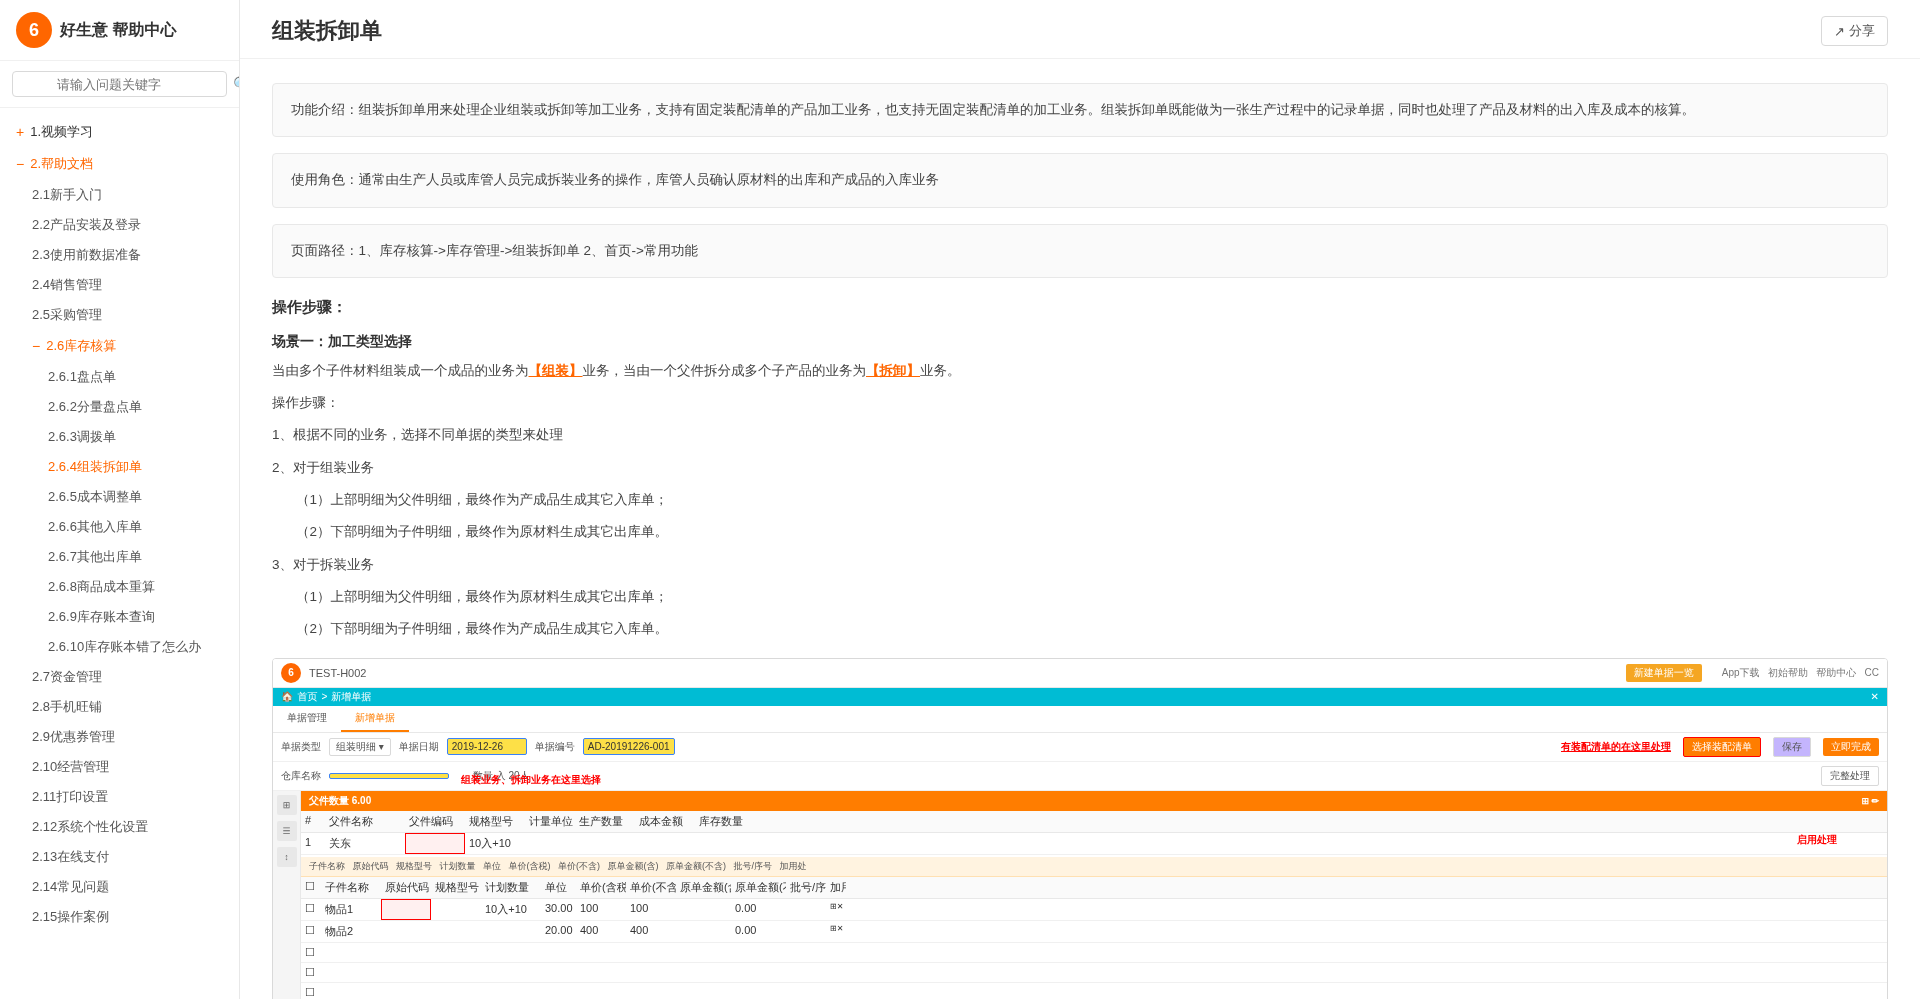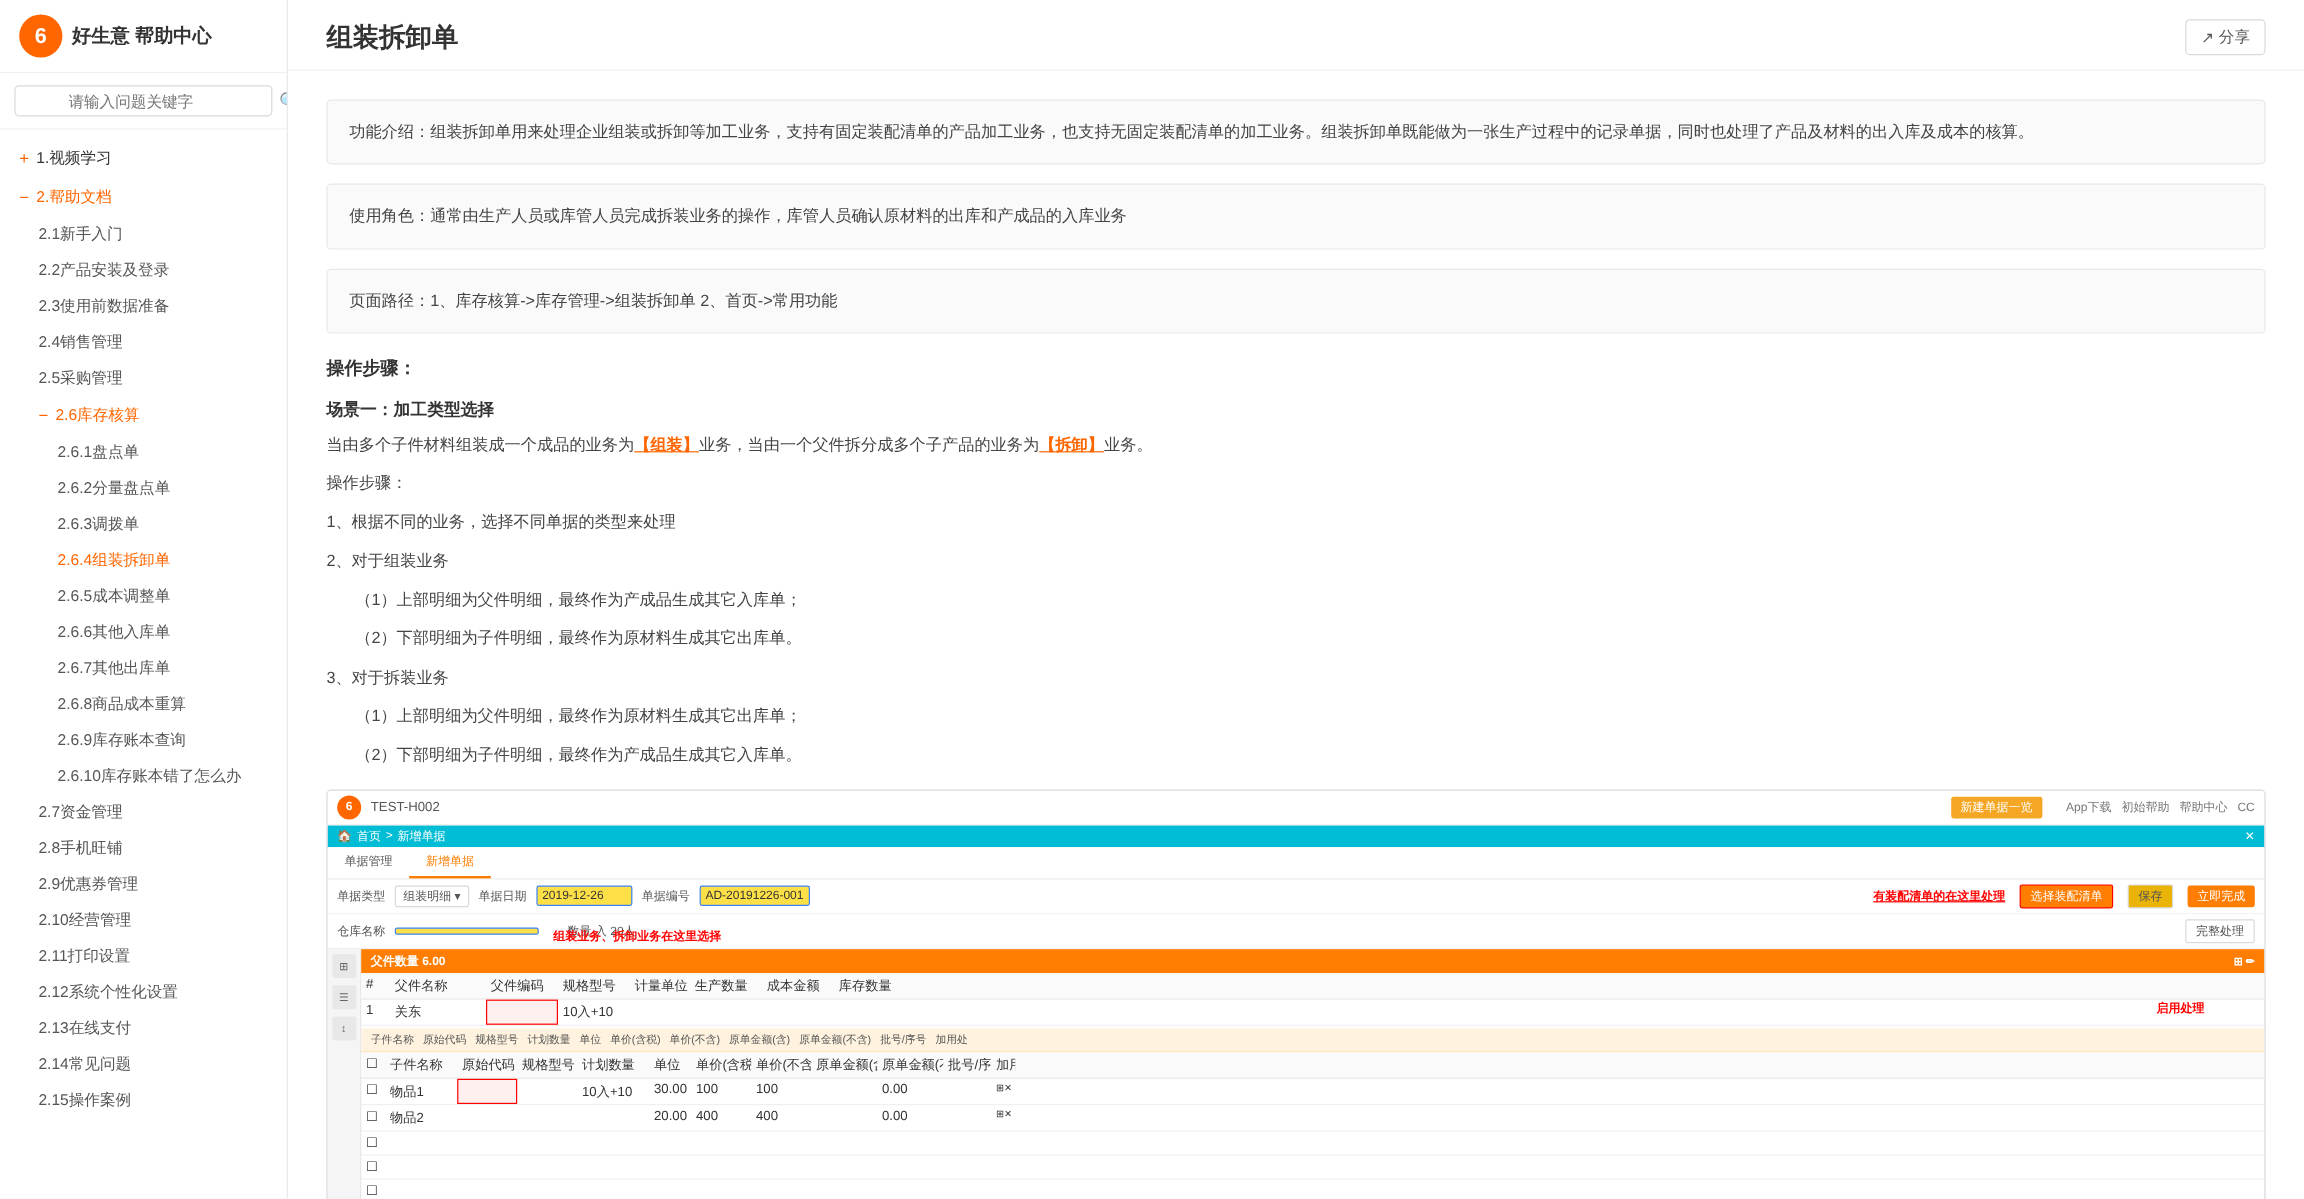--- a/index.html
+++ b/index.html
@@ -329,21 +329,21 @@
           <span class="mock-label">单据类型</span>
           <span class="mock-select">组装明细 ▾</span>
           <span class="mock-label">单据日期</span>
           <span class="mock-input">2019-12-26</span>
           <span class="mock-label">单据编号</span>
           <span class="mock-input">AD-20191226-001</span>
           <span style="flex:1;"></span>
 
           <span style="color:#ff0000;font-size:10px;font-weight:bold;margin-right:4px;text-decoration:underline;">有装配清单的在这里处理</span>
           <span style="background:#ff7d00;color:#fff;border-radius:2px;padding:2px 8px;font-size:10px;border:1px solid #ff0000;">选择装配清单</span>
-          <span style="background:#eab308;color:#555;border-radius:2px;padding:2px 8px;font-size:10px;border:1px solid #d9d9d9;margin-left:4px;">保存</span>
+          <span style="background:#c4b5fd;color:#555;border-radius:2px;padding:2px 8px;font-size:10px;border:1px solid #d9d9d9;margin-left:4px;">保存</span>
           <span style="background:#ff7d00;color:#fff;border-radius:2px;padding:2px 8px;font-size:10px;margin-left:4px;">立即完成</span>
         </div>
 
         <div class="mock-form-row" style="border-bottom:1px solid #f0f0f0; position:relative;">
           <span class="mock-label">仓库名称</span>
           <span class="mock-input" style="min-width:120px;"></span>
           <span class="mock-label" style="margin-left:16px;">数量 入&nbsp;20人</span>
           <span style="flex:1;"></span>
           <span style="background:#fff;color:#555;border:1px solid #d9d9d9;border-radius:2px;padding:2px 8px;font-size:10px;">完整处理</span>
         </div>

